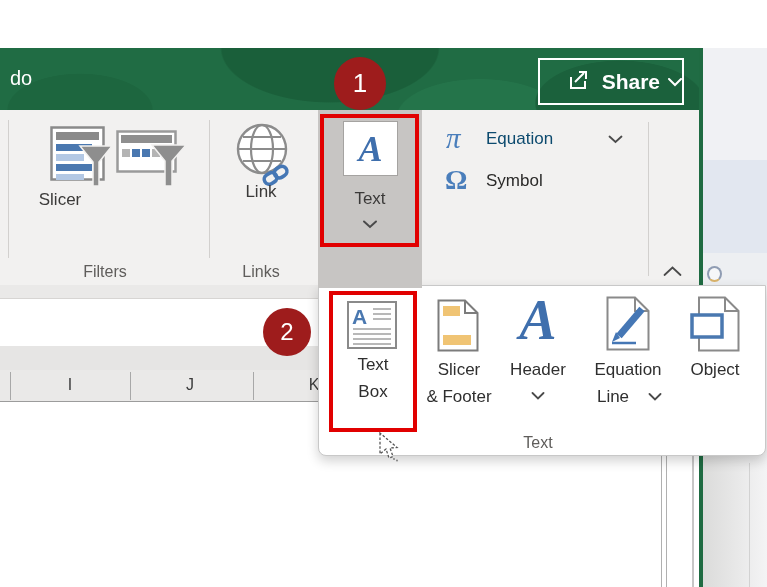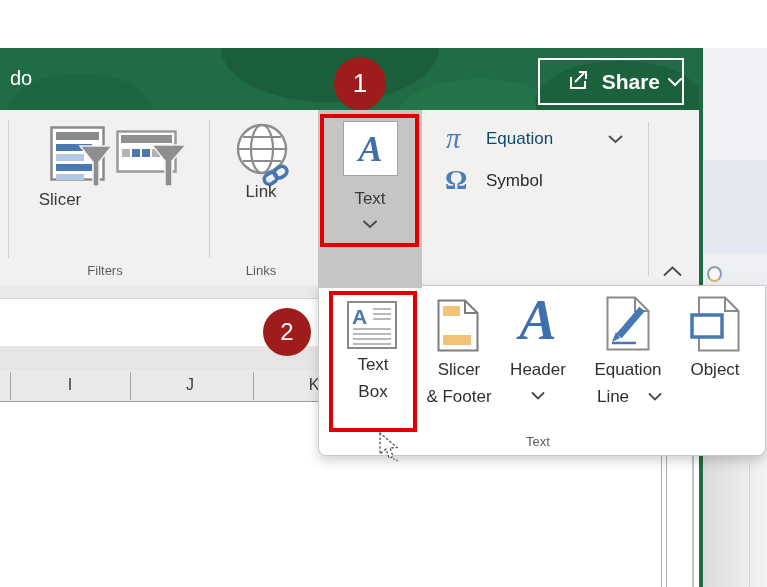--- a/index.html
+++ b/index.html
@@ -37,21 +37,21 @@
   .badge1 { left:334px; top:9px; width:52px; height:53px; font-size:26px; }
   .badge2 { left:263px; top:260px; width:48px; height:48px; font-size:24px; }
   .redbox { border:4px solid #e10000; z-index:7; }
   .redbox1 { left:320px; top:66px; width:99px; height:133px; }
   .redbox2 { left:329px; top:243px; width:88px; height:141px; }
 
   
   .ribbon { left:0; top:62px; width:699px; height:175px; background:#f2f1f0; z-index:1; }
   .vsep { width:1px; background:#d2d0ce; z-index:3; }
   .rbtn-label { font-size:17px; color:#3b3a39; text-align:center; z-index:3; }
-  .grp-label { font-size:13px; color:#5f5d5b; text-align:center; z-index:3; }
+  .grp-label { font-size:16px; color:#5f5d5b; text-align:center; z-index:3; }
   .ribbon-btn { z-index:3; cursor:pointer; }
   .graybtn { left:318px; top:62px; width:104px; height:178px; background:#c7c5c3; z-index:6; cursor:pointer; }
   .text-tile { position:absolute; left:25px; top:11px; width:55px; height:55px; background:#fff;
                border:1px solid #a5a3a1; display:flex; align-items:center; justify-content:center; }
   .text-tile-a { font-family:"Liberation Serif", serif; font-style:italic; font-weight:bold;
                  font-size:36px; color:#3f6fad; }
   .blue-glyph { font-family:"Liberation Serif", serif; color:#4a7ebb; z-index:3; }
 
   
   .strip1 { left:0; top:237px; width:699px; height:14px; background:#eae9e8;

